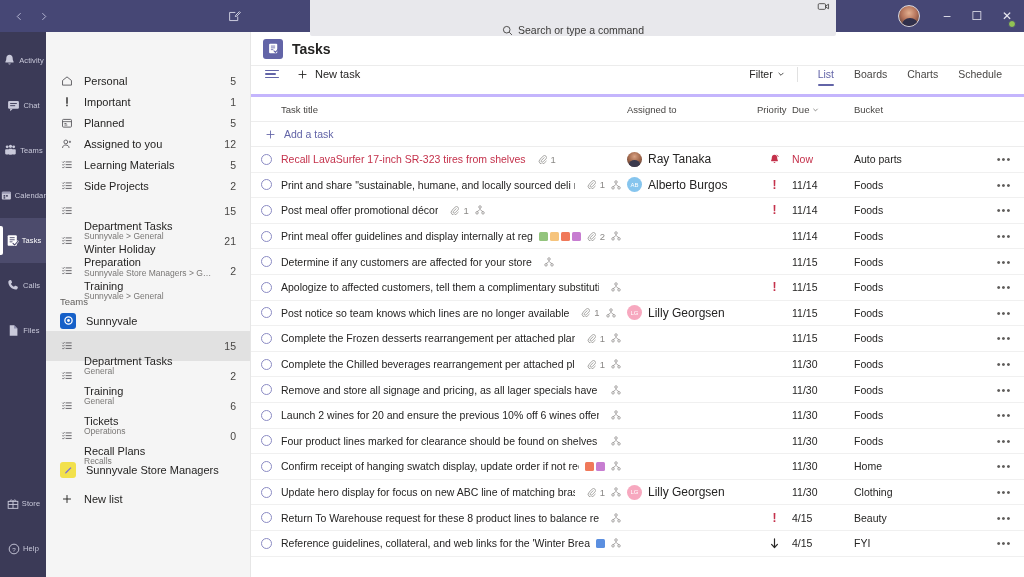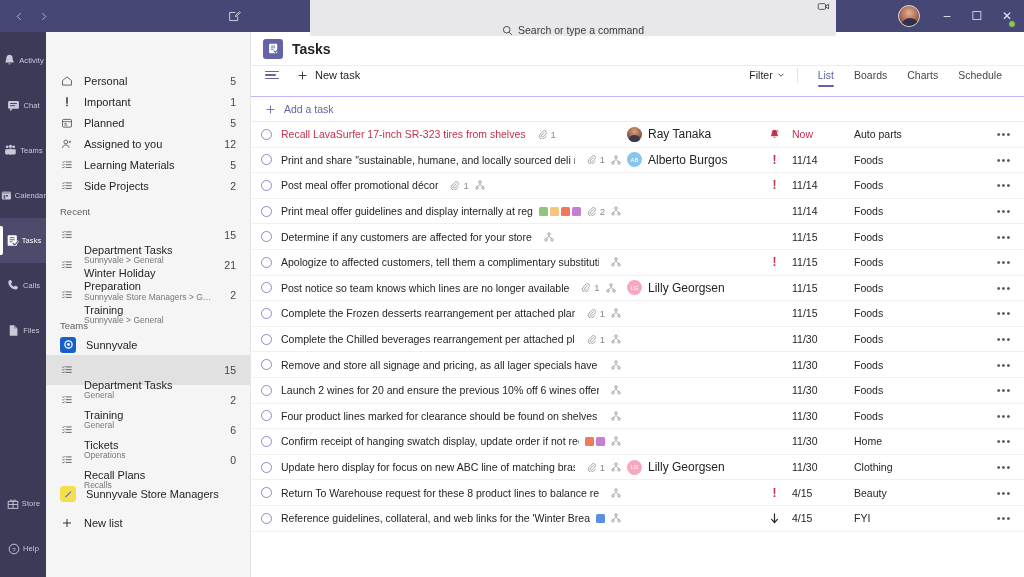--- a/index.html
+++ b/index.html
@@ -113,21 +113,21 @@
     flex: 0 0 34px;
   }
   .app-icon {
     width: 20px; height: 20px; border-radius: 3px; background: #6264a7;
     display: flex; align-items: center; justify-content: center;
   }
   .app-title { font-size: 14px; font-weight: bold; color: #252423; }
 
   .toolbar {
     height: 31px; flex: 0 0 31px; display: flex; align-items: center;
-    padding: 0 12px 12px 14px; border-bottom: 1px solid #c4b5fd; background: #fff;
+    padding: 0 12px 12px 14px; border-bottom: 3px solid #c4b5fd; background: #fff;
   }
   .tb-left { display: flex; align-items: center; gap: 18px; }
   .ham { width: 14px; color: #6264a7; display: flex; flex-direction: column; gap: 2px; }
   .ham i { display: block; height: 1.6px; background: #6264a7; border-radius: 1px; }
   .ham i:nth-child(2) { width: 11px; }
   .newtask { display: flex; align-items: center; gap: 7px; font-size: 11px; color: #252423; }
   .tb-right2 { margin-left: auto; display: flex; align-items: center; gap: 0; }
   .filter { font-size: 10.5px; color: #252423; display: flex; align-items: center; gap: 4px; padding-right: 12px; }
   .vsep { width: 1px; height: 15px; background: #e1e1e1; margin-right: 10px; }
   .vtab {
@@ -394,21 +394,20 @@
         <span class="nav-ico">
           <svg width="12" height="12" viewBox="0 0 14 14">
               <path d="M5.4 3.4h7M5.4 6.6h7M5.4 9.8h7" stroke="#5d5c61" stroke-width="1.1"></path>
               <path d="M1.6 3.2l1 1 1.6-1.8M1.6 6.4l1 1 1.6-1.8M1.6 9.6l1 1 1.6-1.8" fill="none" stroke="#5d5c61" stroke-width="1"></path>
             </svg>
         </span>
         <span class="nav-label">Side Projects</span>
         <span class="nav-count">2</span>
       </div>
 
-      <div class="sect">Recent</div>
 
       <div class="nav-row two">
         <span class="nav-ico">
           <svg width="12" height="12" viewBox="0 0 14 14">
               <path d="M5.4 3.4h7M5.4 6.6h7M5.4 9.8h7" stroke="#5d5c61" stroke-width="1.1"></path>
               <path d="M1.6 3.2l1 1 1.6-1.8M1.6 6.4l1 1 1.6-1.8M1.6 9.6l1 1 1.6-1.8" fill="none" stroke="#5d5c61" stroke-width="1"></path>
             </svg>
         </span>
         <span class="nav-stack">
           <span>Department Tasks</span>
@@ -574,20 +573,35 @@
         </span>
         <span class="vsep"></span>
         <span class="vtab active">List</span>
         <span class="vtab">Boards</span>
         <span class="vtab">Charts</span>
         <span class="vtab">Schedule</span>
       </div>
     </div>
 
     <div class="table">
+      <div class="thead">
+        <span class="th-title">Task title</span>
+        <span class="th-assigned">Assigned to</span>
+        <span class="th-prio">Priority</span>
+        <span class="th-due">
+          <span>Due</span>
+          <span>
+            <svg width="7" height="7" viewBox="0 0 10 10">
+                <path d="M2 4 5 7 8 4" fill="none" stroke="#605e5c" stroke-width="1"></path>
+              </svg>
+          </span>
+        </span>
+        <span class="th-bucket">Bucket</span>
+        <span class="th-more"></span>
+      </div>
 
       <div class="addrow">
         <span>
           <svg width="11" height="11" viewBox="0 0 14 14">
               <path d="M7 2v10M2 7h10" stroke="#6264a7" stroke-width="1.1"></path>
             </svg>
         </span>
         <span>Add a task</span>
       </div>
 

